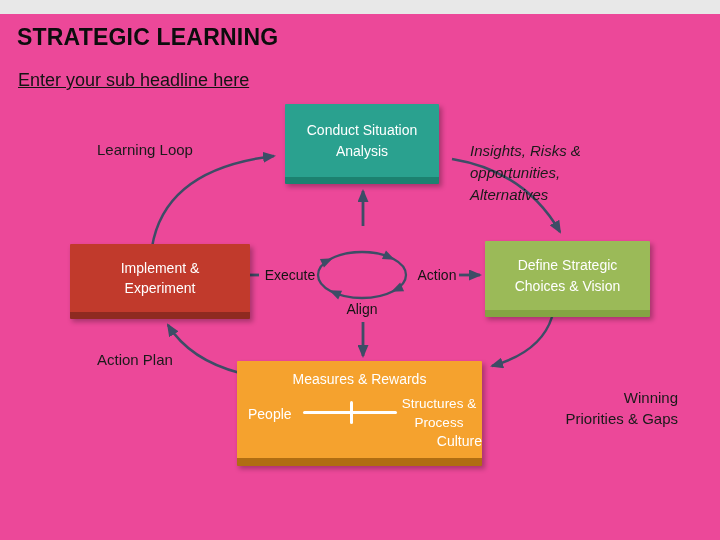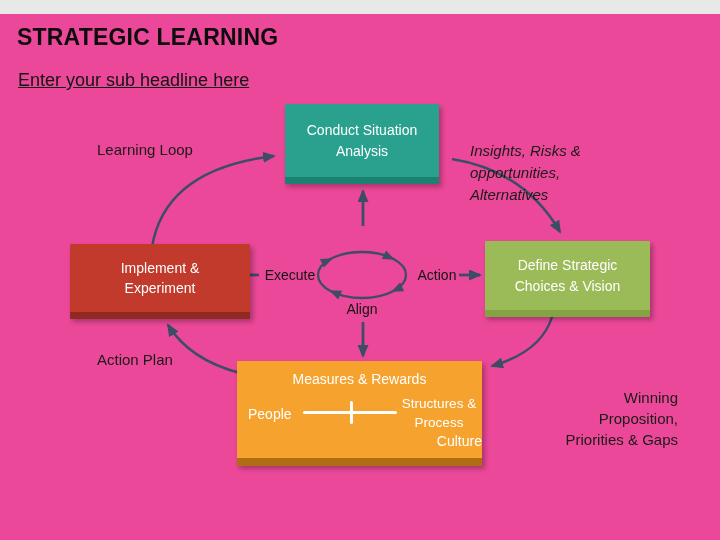--- a/index.html
+++ b/index.html
@@ -100,21 +100,20 @@
 
   <div class="outer-label lbl-learning">Learning Loop</div>
   <div class="outer-label lbl-insights">
     <span>Insights, Risks &amp;</span>
     <span>opportunities,</span>
     <span>Alternatives</span>
   </div>
   <div class="outer-label lbl-action">Action Plan</div>
   <div class="outer-label lbl-winning">
     <span>Winning</span>
-    <span>Proposition,</span>
     <span>Priorities &amp; Gaps</span>
   </div>
 
   <div class="loop-label ll-focus">Action</div>
   <div class="loop-label ll-align">Align</div>
   <div class="loop-label ll-execute">Execute</div>
 
   <div class="abs bottom-bar"></div>
 </div>
 

